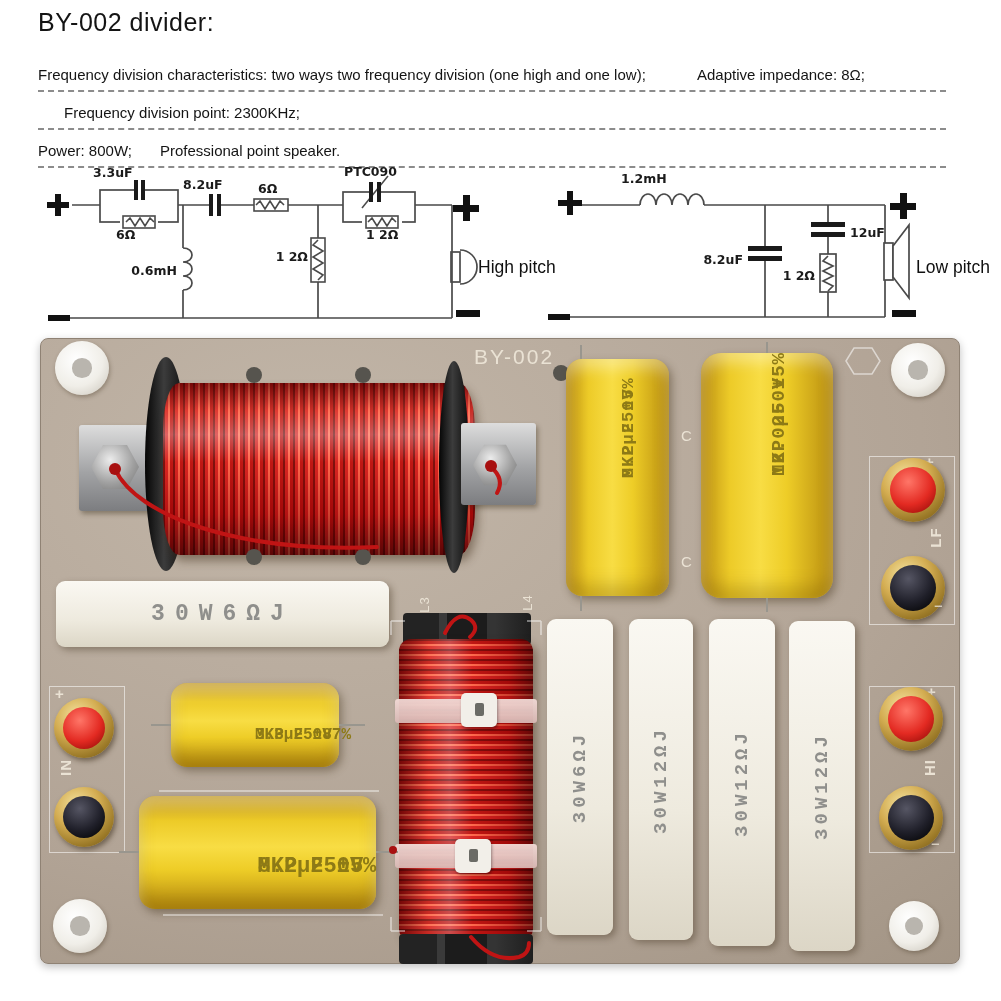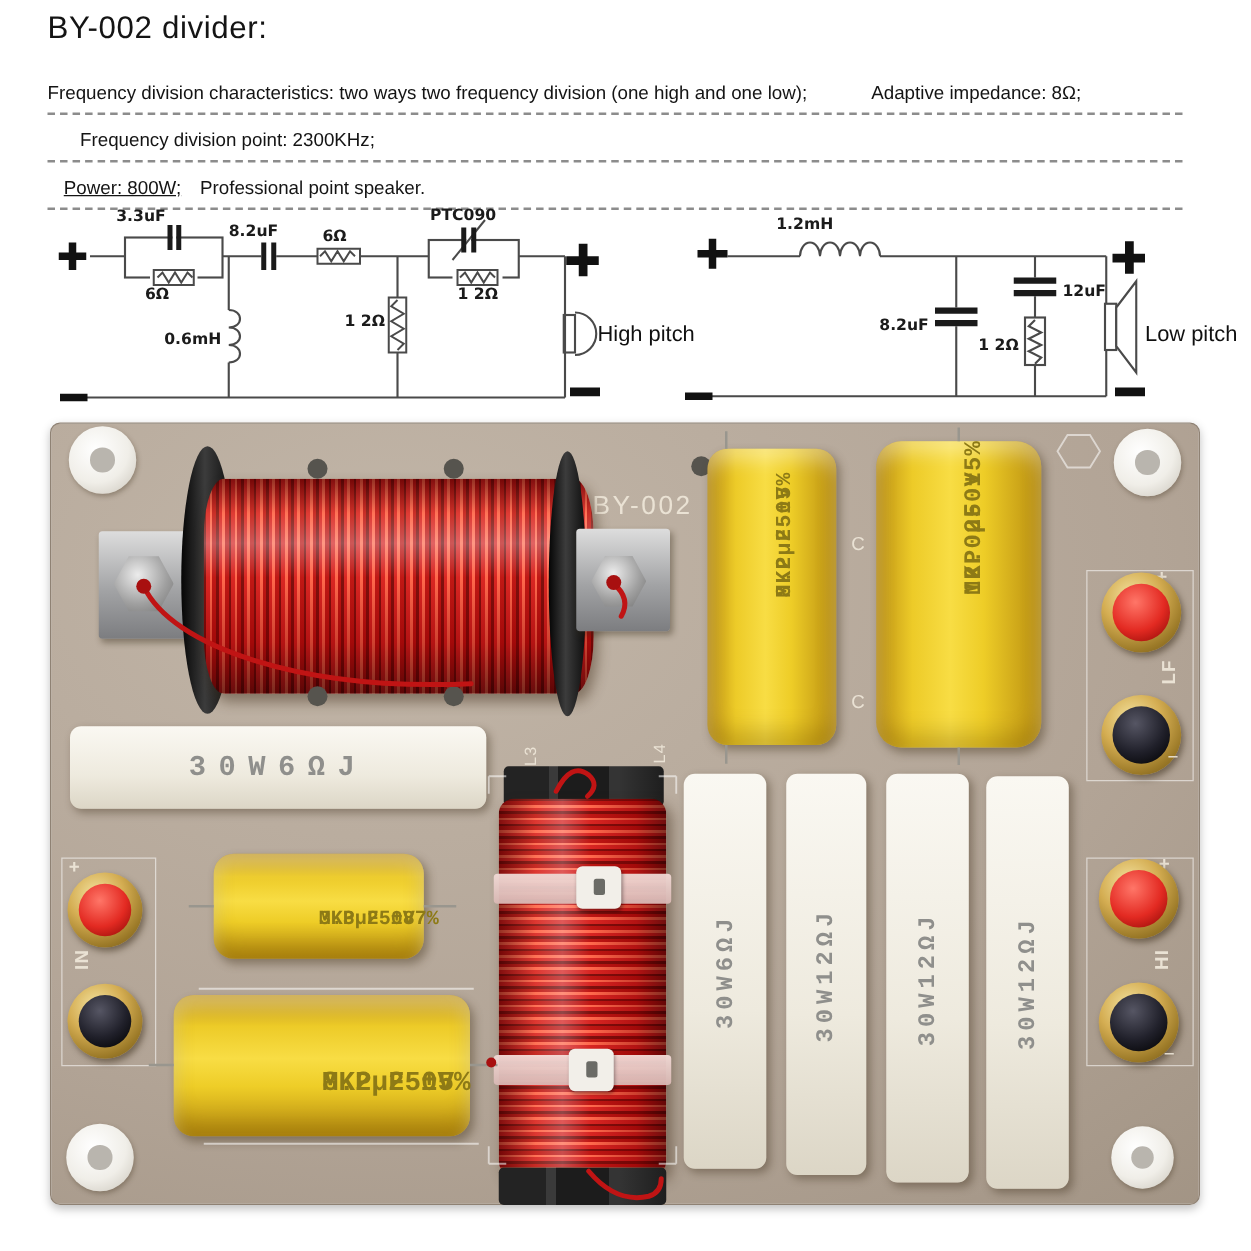--- a/index.html
+++ b/index.html
@@ -71,21 +71,21 @@
   <div class="abs title">BY-002 divider:</div>
 
   <div class="abs spec-row" style="top:64px;">
     <span style="left:0;">Frequency division characteristics: two ways two frequency division (one high and one low);</span>
     <span style="left:659px;">Adaptive impedance: 8Ω;</span>
   </div>
   <div class="abs spec-row" style="top:102px;">
     <span style="left:0;margin-left:26px;">Frequency division point: 2300KHz;</span>
   </div>
   <div class="abs spec-row" style="top:140px;">
-    <span style="left:13px;text-decoration:underline;">Power: 800W;</span>
+    <span style="left:0;">Power: 800W;</span>
     <span style="left:122px;">Professional point speaker.</span>
   </div>
 
   <svg class="abs schematic" viewBox="0 0 1001 176">
 
     <g stroke="#4a4a4a" stroke-width="1.7" fill="none">
       <path d="M72,45 H100 M178,45 H209 M221,45 H254 M288,45 H343 M415,45 H452 M452,45 V158 M62,158 H452"></path>
       <path d="M183,45 V88 M183,130 V158 M318,45 V78 M318,122 V158"></path>
       <rect x="100" y="30" width="78" height="32"></rect>
       <rect x="343" y="32" width="72" height="30"></rect>
@@ -163,21 +163,21 @@
     </g>
     <text x="621" y="23">1.2mH</text>
     <text x="743" y="104" text-anchor="end">8.2uF</text>
     <text x="850" y="77">12uF</text>
     <text x="815" y="120" text-anchor="end">1 2Ω</text>
     <text x="916" y="113" class="big">Low pitch</text>
   </svg>
 
   <div class="abs board">
 
-    <div class="silk" style="left:433px;top:6px;font-size:21px;letter-spacing:2px;margin-top:48px;">BY-002</div>
+    <div class="silk" style="left:433px;top:6px;font-size:21px;letter-spacing:2px;">BY-002</div>
 
     <div class="standoff" style="left:14px;top:2px;width:54px;height:54px;"></div>
     <div class="standoff" style="left:850px;top:4px;width:54px;height:54px;"></div>
     <div class="standoff" style="left:12px;top:560px;width:54px;height:54px;"></div>
     <div class="standoff" style="left:848px;top:562px;width:50px;height:50px;"></div>
 
     <div class="bracket" style="left:38px;top:86px;width:80px;height:86px;"></div>
     <div class="nut" style="left:50px;top:104px;width:48px;height:48px;"></div>
     <div class="flange" style="left:104px;top:18px;width:42px;height:214px;"></div>
     <div class="coil-h" style="left:122px;top:44px;width:312px;height:172px;"></div>

